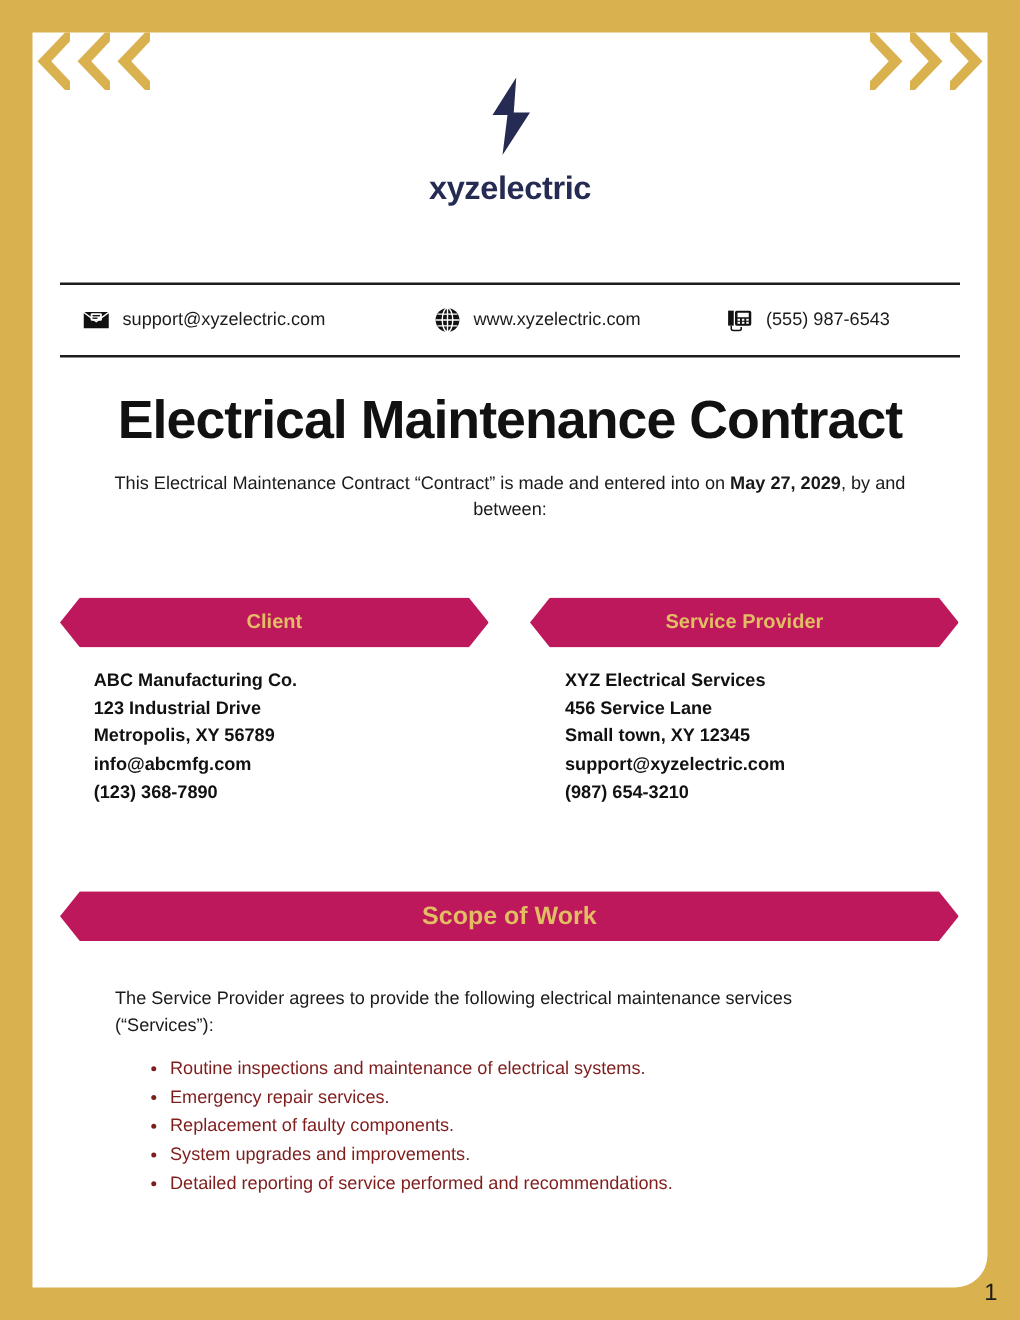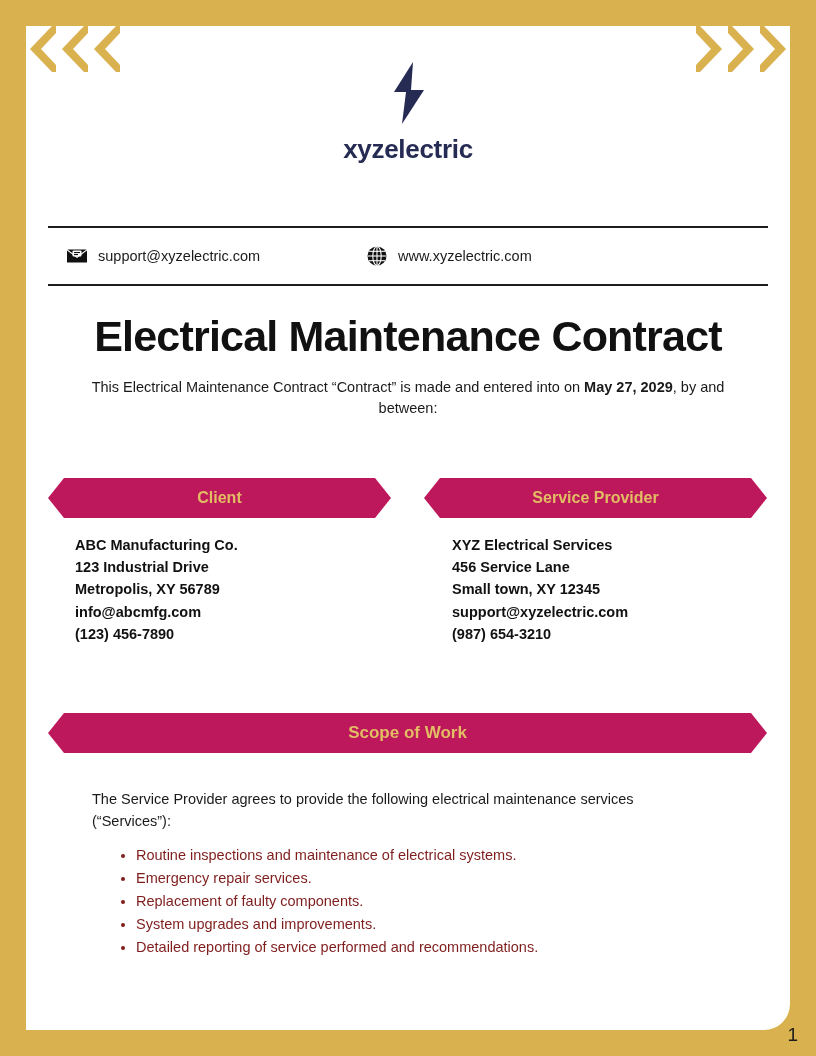--- a/index.html
+++ b/index.html
@@ -143,21 +143,21 @@
   #banner-provider {
     left: 424px;
     top: 478px;
     width: 343px;
     font-size: 16px;
   }
   #banner-scope {
     left: 48px;
     top: 713px;
     width: 719px;
-    font-size: 17px;
+    font-size: 20px;
     justify-content: center;
   }
 
   
   .party-details {
     position: absolute;
     font-size: 14.5px;
     font-weight: bold;
     color: #111111;
     line-height: 1.53;
@@ -261,20 +261,37 @@
         <ellipse cx="11" cy="11" rx="4.2" ry="9.5" fill="none" stroke="#fff" stroke-width="1.1"></ellipse>
         <line x1="1.6" y1="11" x2="20.4" y2="11" stroke="#fff" stroke-width="1.1"></line>
         <line x1="3" y1="6.3" x2="19" y2="6.3" stroke="#fff" stroke-width="1.1"></line>
         <line x1="3" y1="15.7" x2="19" y2="15.7" stroke="#fff" stroke-width="1.1"></line>
         <line x1="11" y1="1.5" x2="11" y2="20.5" stroke="#fff" stroke-width="1.1"></line>
       </svg>
     </span>
     <span>www.xyzelectric.com</span>
   </div>
 
+  <div class="contact-item phone">
+    <span class="contact-icon">
+      <svg width="22" height="22" viewBox="0 0 22 22">
+        <rect x="1.5" y="3.5" width="4.5" height="12" fill="#111"></rect>
+        <rect x="7" y="3.5" width="13" height="12" rx="1.4" fill="#111"></rect>
+        <rect x="9" y="5.2" width="9" height="3.6" fill="#fff"></rect>
+        <rect x="9" y="10" width="2" height="1.6" fill="#fff"></rect>
+        <rect x="12.5" y="10" width="2" height="1.6" fill="#fff"></rect>
+        <rect x="16" y="10" width="2" height="1.6" fill="#fff"></rect>
+        <rect x="9" y="12.4" width="2" height="1.6" fill="#fff"></rect>
+        <rect x="12.5" y="12.4" width="2" height="1.6" fill="#fff"></rect>
+        <rect x="16" y="12.4" width="2" height="1.6" fill="#fff"></rect>
+        <path d="M4 15.5 L4 18 Q4 19.4 6 19.4 L10 19.4 Q12 19.4 12 18 L12 16.6" fill="none" stroke="#111" stroke-width="1.2"></path>
+      </svg>
+    </span>
+    <span>(555) 987-6543</span>
+  </div>
 
 </div>
 
 <div id="doc-title">Electrical Maintenance Contract</div>
 <div id="doc-subtitle">
   <span>This Electrical Maintenance Contract “Contract” is made and entered into on</span>
   <b>May 27, 2029</b><span>, by and between:</span>
 </div>
 
 <div class="banner" id="banner-client">
@@ -282,21 +299,21 @@
 </div>
 <div class="banner" id="banner-provider">
   <span>Service Provider</span>
 </div>
 
 <div class="party-details" id="client-details">
   <div>ABC Manufacturing Co.</div>
   <div>123 Industrial Drive</div>
   <div>Metropolis, XY 56789</div>
   <div>info@abcmfg.com</div>
-  <div>(123) 456-7890</div>
+  <div>(123) 368-7890</div>
 </div>
 
 <div class="party-details" id="provider-details">
   <div>XYZ Electrical Services</div>
   <div>456 Service Lane</div>
   <div>Small town, XY 12345</div>
   <div>support@xyzelectric.com</div>
   <div>(987) 654-3210</div>
 </div>
 

